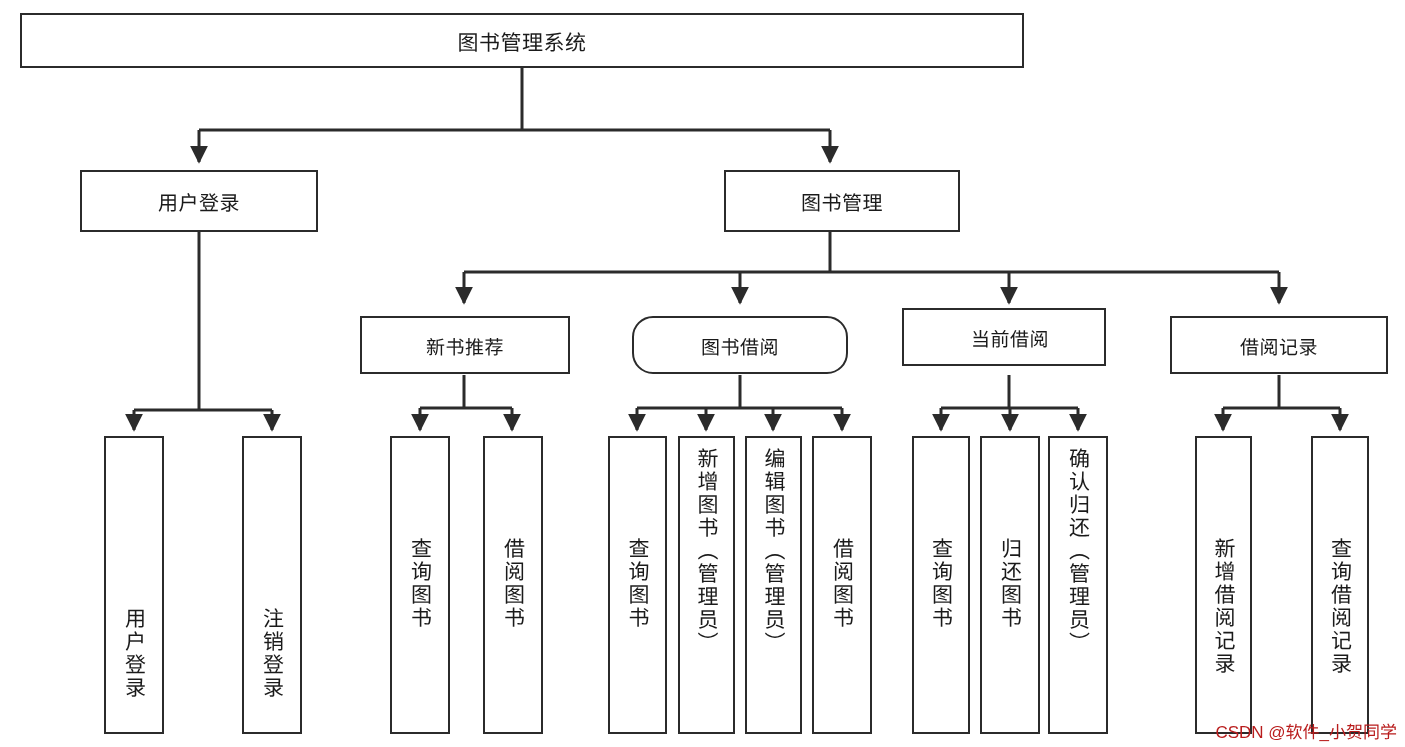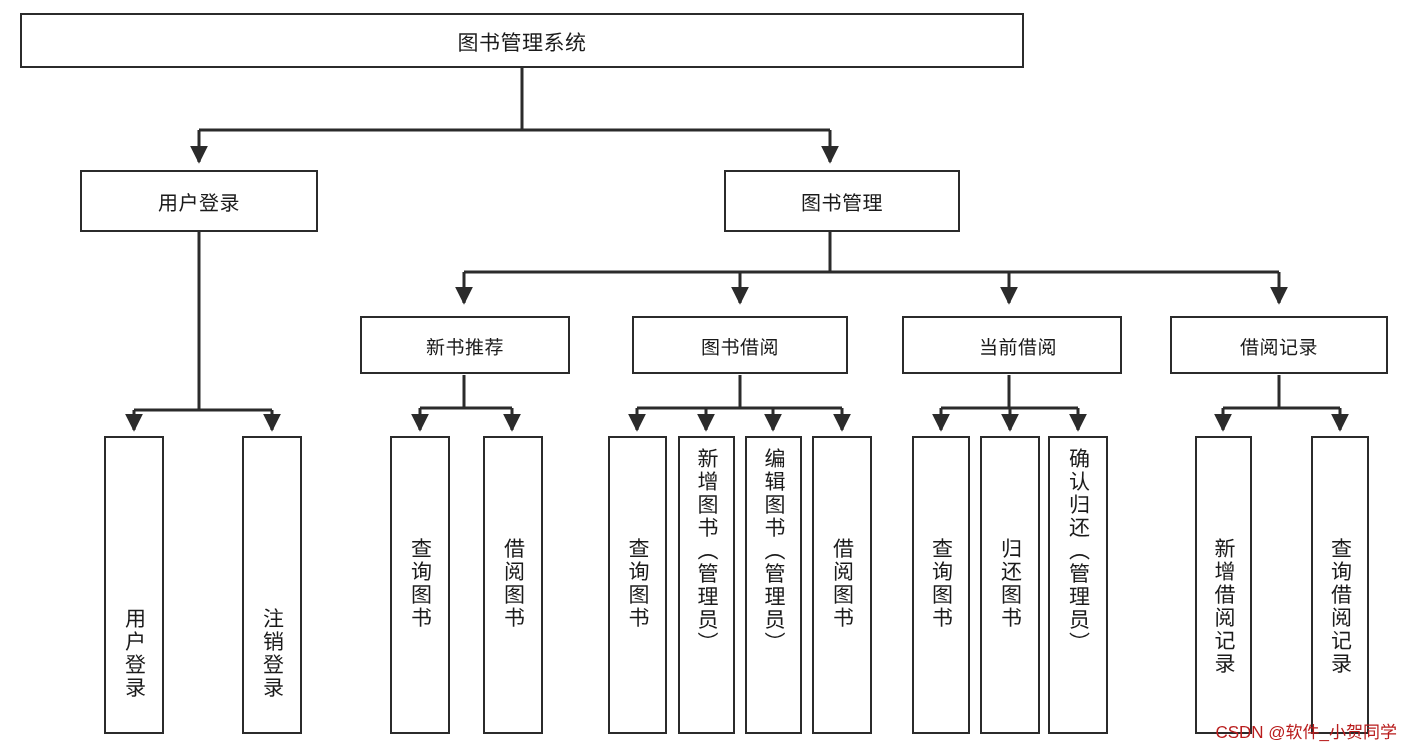--- a/index.html
+++ b/index.html
@@ -140,24 +140,24 @@
   <div class="node level2" style="left:80px; top:170px; width:238px; height:62px;">
     <span class="label">用户登录</span>
   </div>
   <div class="node level2" style="left:712px; top:170px; width:236px; height:62px;margin-left:12px;">
     <span class="label">图书管理</span>
   </div>
 
   <div class="node level3" style="left:360px; top:316px; width:210px; height:58px;font-family:Liberation Serif, serif;">
     <span class="label">新书推荐</span>
   </div>
-  <div class="node level3" style="left:632px; top:316px; width:216px; height:58px;">
+  <div class="node level3" style="left:632px; top:316px; width:216px; height:58px;border-radius:21px;">
     <span class="label">图书借阅</span>
   </div>
-  <div class="node level3" style="left:902px; top:316px; width:220px; height:58px;padding-left:12px;">
+  <div class="node level3" style="left:902px; top:308px; width:204px; height:58px;padding-left:12px;">
     <span class="label">当前借阅</span>
   </div>
   <div class="node level3" style="left:1170px; top:316px; width:218px; height:58px;">
     <span class="label">借阅记录</span>
   </div>
 
   <div class="node leaf low" style="left:104px; top:436px; width:60px; height:298px;">
     <span class="label">用户登录</span>
   </div>
   <div class="node leaf low" style="left:242px; top:436px; width:60px; height:298px;">

